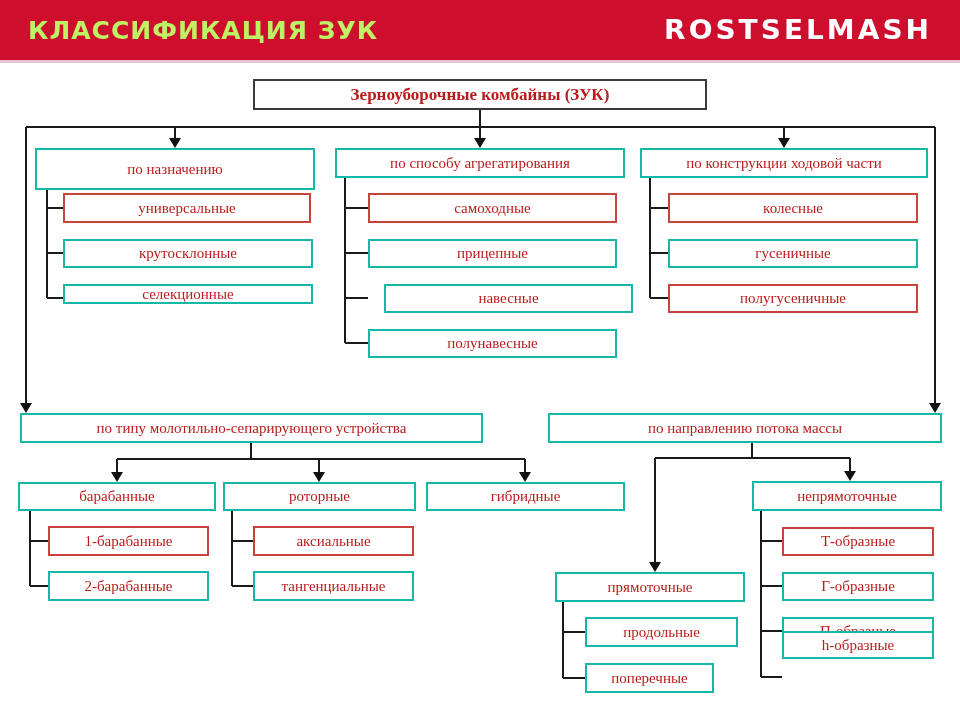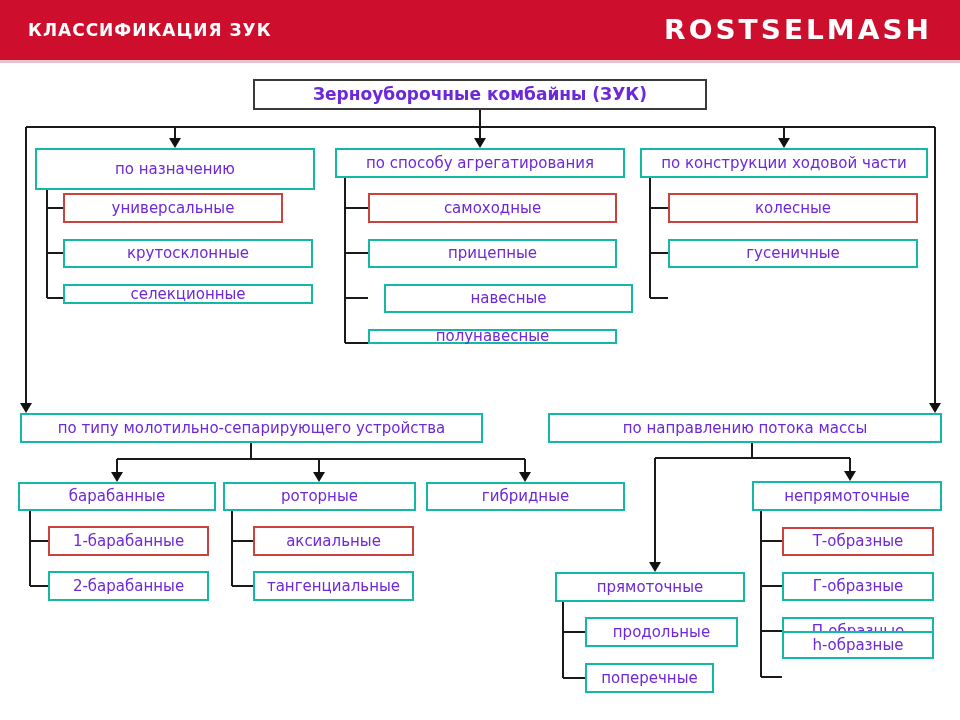--- a/index.html
+++ b/index.html
@@ -8,35 +8,35 @@
     background:#ffffff;font-family:"DejaVu Sans","Liberation Sans",sans-serif;
   }
   
   .titlebar{
     position:absolute;left:0;top:0;width:960px;height:63px;
     background:#ce0e2d;border-bottom:3px solid #e9c2cb;
     display:flex;align-items:center;justify-content:space-between;
     box-sizing:border-box;padding:0 28px;
   }
   .slide-title{
-    margin:0;color:#ffffff;font-size:17px;font-weight:bold;
+    margin:0;color:#bef264;font-size:25px;font-weight:bold;
     letter-spacing:1px;white-space:nowrap;
   }
   .logo{
     color:#ffffff;font-size:28px;font-weight:800;letter-spacing:3px;
     white-space:nowrap;transform:scaleY(0.92);
   }
   
   .canvas{position:absolute;left:0;top:66px;width:960px;height:654px;}
   .lines{position:absolute;left:0;top:0;pointer-events:none;}
   .box{
     position:absolute;box-sizing:border-box;background:#ffffff;
-    border:2px solid #14b8a6;color:#6d28d9;
+    border:2px solid #14b8a6;color:#b91c1c;
     display:flex;align-items:center;justify-content:center;
-    font-size:15px;white-space:nowrap;line-height:1;
+    font-size:15px;white-space:nowrap;line-height:1;font-family:Liberation Serif, serif;
   }
   .box.hl{border-color:#c9423e;}
   .box.root{font-weight:bold;font-size:17px;border-color:#3a3a3a;}
 </style>
 </head>
 <body>
 
 <div class="stage">
 
   <div class="titlebar">
@@ -87,31 +87,32 @@
         <polygon points="649,562 661,562 655,572"></polygon>
       </g>
     </svg>
 
     <div class="box root" style="left:253px;top:13px;width:454px;height:31px">Зерноуборочные комбайны (ЗУК)</div>
 
     <div class="box" style="left:35px;top:82px;width:280px;height:42px">по назначению</div>
     <div class="box" style="left:335px;top:82px;width:290px;height:30px">по способу агрегатирования</div>
     <div class="box" style="left:640px;top:82px;width:288px;height:30px">по конструкции ходовой части</div>
 
-    <div class="box hl" style="left:63px;top:127px;width:220px;height:30px">универсальные</div>
+    <div class="box hl" style="left:63px;top:127px;width:248px;height:30px">универсальные</div>
     <div class="box" style="left:63px;top:173px;width:250px;height:29px">крутосклонные</div>
     <div class="box" style="left:63px;top:218px;width:250px;height:20px">селекционные</div>
 
     <div class="box hl" style="left:368px;top:127px;width:249px;height:30px">самоходные</div>
     <div class="box" style="left:368px;top:173px;width:249px;height:29px">прицепные</div>
     <div class="box" style="left:384px;top:218px;width:249px;height:29px">навесные</div>
-    <div class="box" style="left:368px;top:263px;width:249px;height:15px">полунавесные</div>
+    <div class="box" style="left:368px;top:263px;width:249px;height:29px">полунавесные</div>
 
     <div class="box hl" style="left:668px;top:127px;width:250px;height:30px">колесные</div>
     <div class="box" style="left:668px;top:173px;width:250px;height:29px">гусеничные</div>
+    <div class="box hl" style="left:668px;top:218px;width:250px;height:29px">полугусеничные</div>
 
     <div class="box" style="left:20px;top:347px;width:463px;height:30px">по типу молотильно-сепарирующего устройства</div>
     <div class="box" style="left:18px;top:416px;width:198px;height:29px">барабанные</div>
     <div class="box" style="left:223px;top:416px;width:193px;height:29px">роторные</div>
     <div class="box" style="left:426px;top:416px;width:199px;height:29px">гибридные</div>
     <div class="box hl" style="left:48px;top:460px;width:161px;height:30px">1-барабанные</div>
     <div class="box" style="left:48px;top:505px;width:161px;height:30px">2-барабанные</div>
     <div class="box hl" style="left:253px;top:460px;width:161px;height:30px">аксиальные</div>
     <div class="box" style="left:253px;top:505px;width:161px;height:30px">тангенциальные</div>
 

